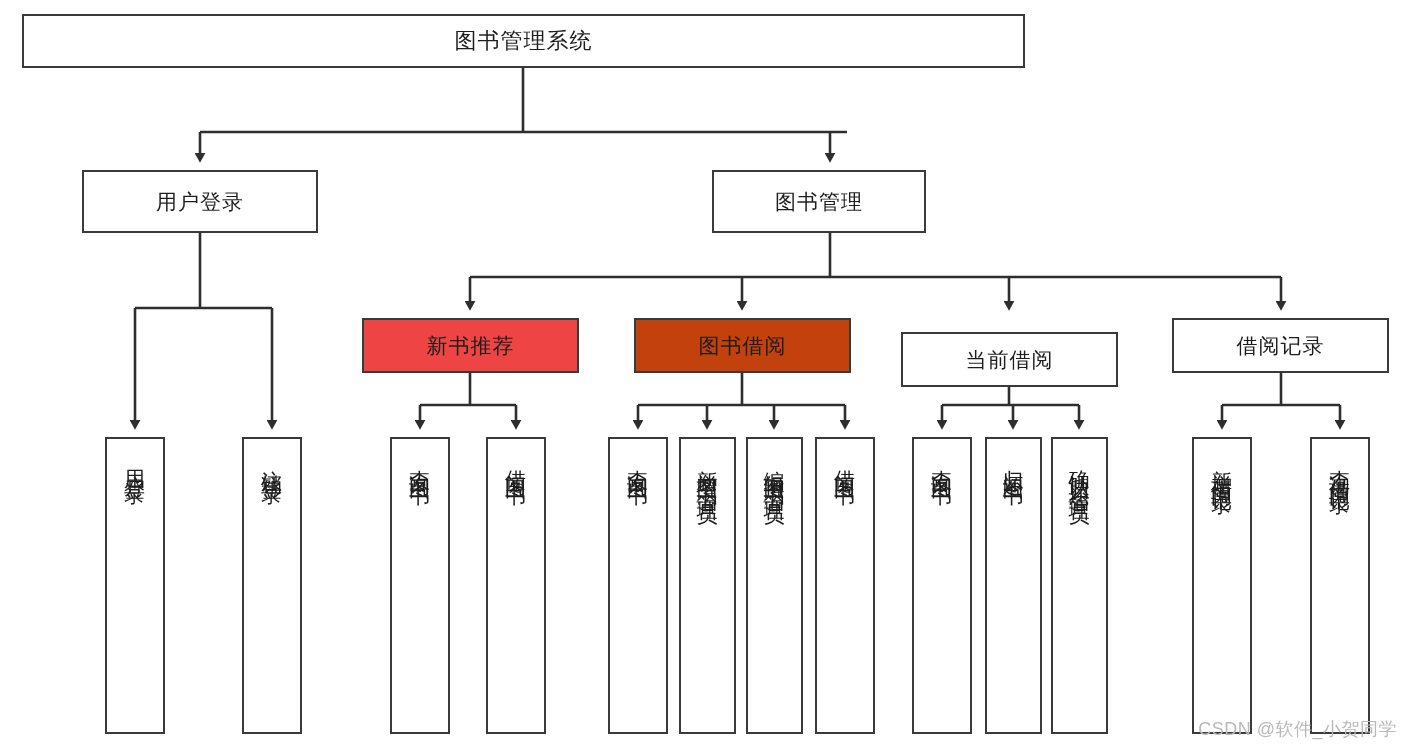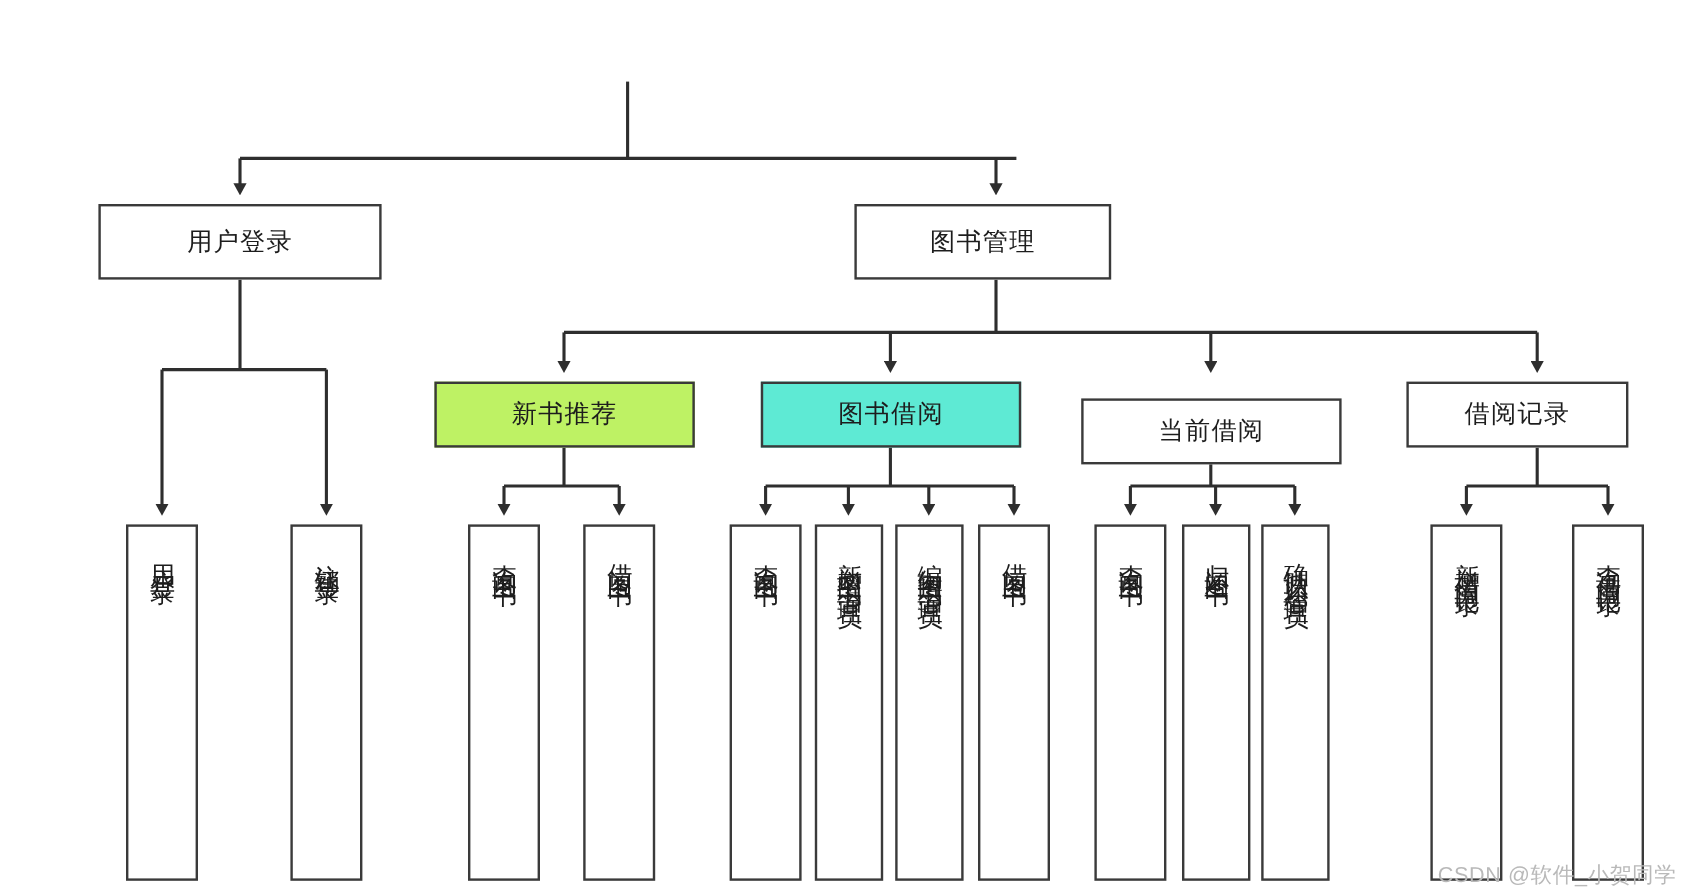--- a/index.html
+++ b/index.html
@@ -121,38 +121,41 @@
       <path d="M 1013 405 L 1013 421" marker-end="url(#arrowhead)"></path>
       <path d="M 1079 405 L 1079 421" marker-end="url(#arrowhead)"></path>
 
       <path d="M 1281 373 L 1281 405"></path>
       <path d="M 1222 405 L 1340 405"></path>
       <path d="M 1222 405 L 1222 421" marker-end="url(#arrowhead)"></path>
       <path d="M 1340 405 L 1340 421" marker-end="url(#arrowhead)"></path>
     </g>
   </svg>
 
+  <div class="node root" style="left: 22px; top: 14px; width: 1003px; height: 54px; border-color: rgb(58, 58, 58); background: rgb(255, 255, 255); color: rgb(29, 29, 29);">
+    <span class="htext">图书管理系统</span>
+  </div>
 
   <div class="node branch" style="left: 82px; top: 170px; width: 236px; height: 63px; border-color: rgb(58, 58, 58); background: rgb(255, 255, 255); color: rgb(29, 29, 29);">
     <span class="htext">用户登录</span>
   </div>
   <div class="node branch" style="left: 712px; top: 170px; width: 214px; height: 63px; border-color: rgb(58, 58, 58); background: rgb(255, 255, 255); color: rgb(29, 29, 29);">
     <span class="htext">图书管理</span>
   </div>
 
-  <div class="node branch" style="left: 362px; top: 318px; width: 217px; height: 55px; border-color: rgb(58, 58, 58); background: #bef264; color: rgb(29, 29, 29);">
+  <div class="node branch" style="left: 362px; top: 318px; width: 217px; height: 55px; border-color: rgb(58, 58, 58); background: #ef4444; color: rgb(29, 29, 29);">
     <span class="htext">新书推荐</span>
   </div>
-  <div class="node branch" style="left: 634px; top: 318px; width: 217px; height: 55px; border-color: rgb(58, 58, 58); background: #5eead4; color: rgb(29, 29, 29);">
+  <div class="node branch" style="left: 634px; top: 318px; width: 217px; height: 55px; border-color: rgb(58, 58, 58); background: #c2410c; color: rgb(29, 29, 29);">
     <span class="htext">图书借阅</span>
   </div>
   <div class="node branch" style="left: 901px; top: 332px; width: 217px; height: 55px; border-color: rgb(58, 58, 58); background: rgb(255, 255, 255); color: rgb(29, 29, 29);">
     <span class="htext">当前借阅</span>
   </div>
-  <div class="node branch" style="left: 1172px; top: 318px; width: 185px; height: 55px; border-color: rgb(58, 58, 58); background: rgb(255, 255, 255); color: rgb(29, 29, 29);">
+  <div class="node branch" style="left: 1172px; top: 318px; width: 217px; height: 55px; border-color: rgb(58, 58, 58); background: rgb(255, 255, 255); color: rgb(29, 29, 29);">
     <span class="htext">借阅记录</span>
   </div>
 
   <div class="node leaf" style="left: 105px; top: 437px; width: 60px; height: 297px; border-color: rgb(58, 58, 58); background: rgb(255, 255, 255); color: rgb(29, 29, 29);">
     <span class="vtext">用户登录</span>
   </div>
   <div class="node leaf" style="left: 242px; top: 437px; width: 60px; height: 297px; border-color: rgb(58, 58, 58); background: rgb(255, 255, 255); color: rgb(29, 29, 29);">
     <span class="vtext">注销登录</span>
   </div>
   <div class="node leaf" style="left: 390px; top: 437px; width: 60px; height: 297px; border-color: rgb(58, 58, 58); background: rgb(255, 255, 255); color: rgb(29, 29, 29);">

